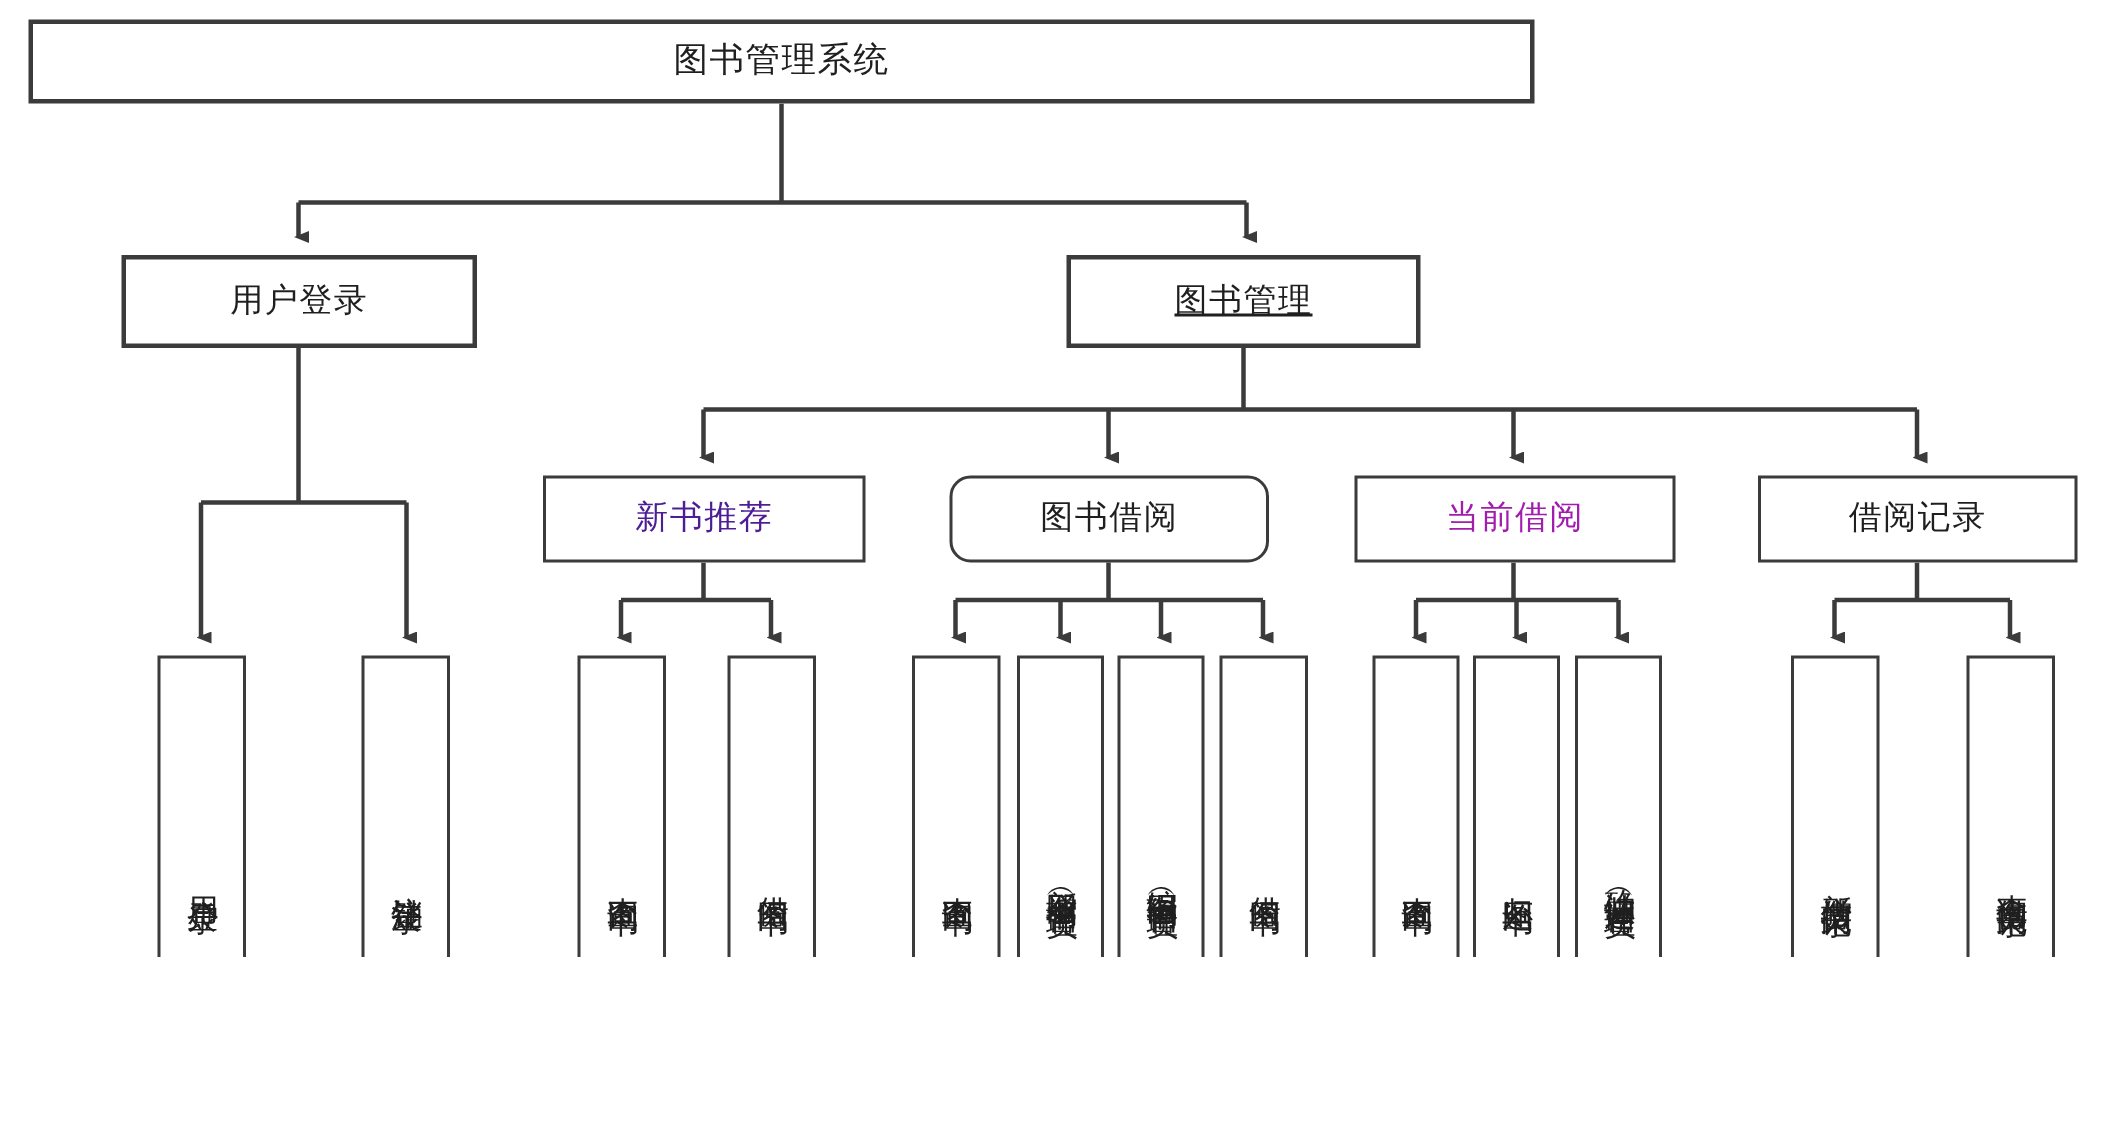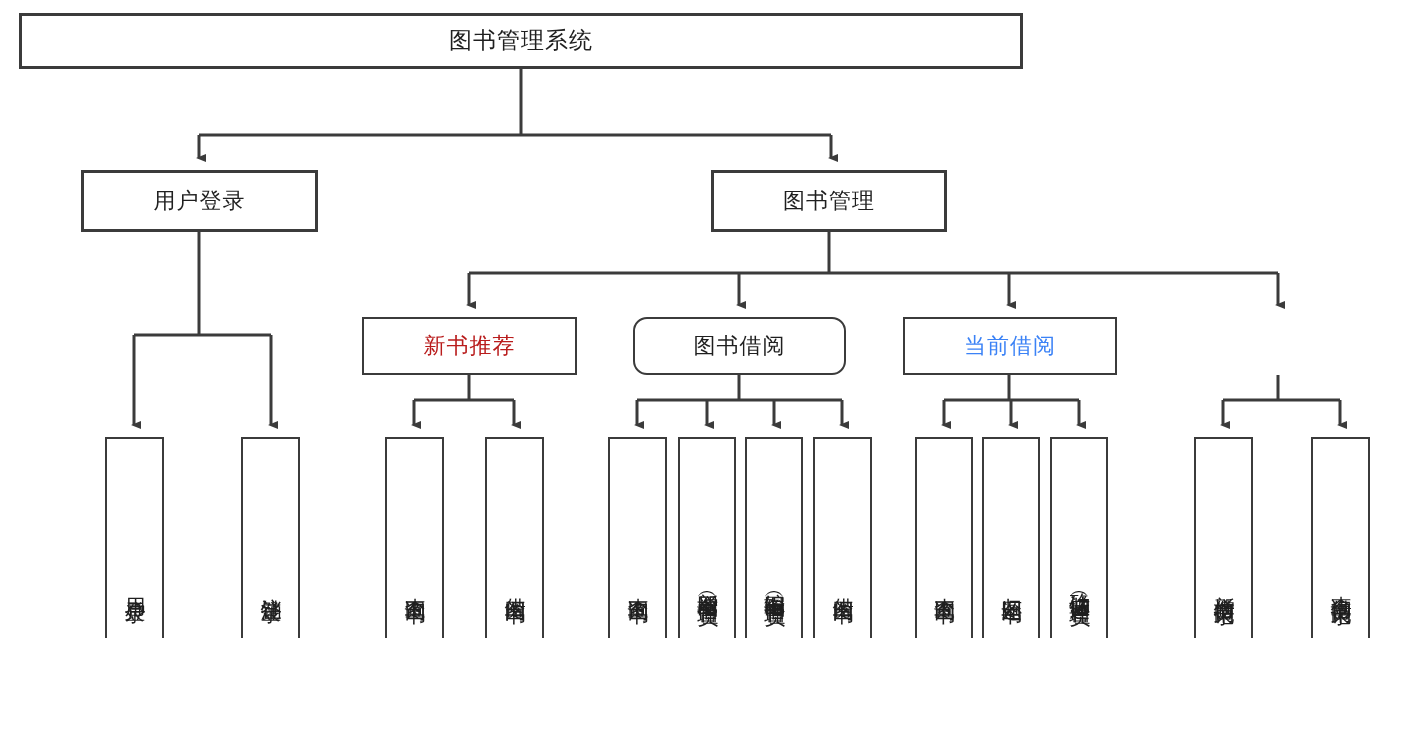--- a/index.html
+++ b/index.html
@@ -141,31 +141,34 @@
   </svg>
 
   <div class="node root" style="left: 19px; top: 13px; width: 1004px; height: 56px; border-color: rgb(59, 59, 59);">
     <span class="node-label" style="color: rgb(31, 31, 31);">图书管理系统</span>
   </div>
 
   <div class="node level2" style="left: 81px; top: 170px; width: 237px; height: 62px; border-color: rgb(59, 59, 59);">
     <span class="node-label" style="color: rgb(31, 31, 31);">用户登录</span>
   </div>
   <div class="node level2" style="left: 711px; top: 170px; width: 236px; height: 62px; border-color: rgb(59, 59, 59);">
-    <span class="node-label" style="color: rgb(31, 31, 31);">图书管理</span>
+    <span class="node-label" style="color: rgb(31, 31, 31); text-decoration: underline;">图书管理</span>
   </div>
 
   <div class="node level3" style="left: 362px; top: 317px; width: 215px; height: 58px; border-color: rgb(59, 59, 59);">
-    <span class="node-label" style="color: #b91c1c;">新书推荐</span>
+    <span class="node-label" style="color: #4c1d95;">新书推荐</span>
   </div>
   <div class="node level3" style="left: 633px; top: 317px; width: 213px; height: 58px; border-color: rgb(59, 59, 59); border-radius: 14px;">
     <span class="node-label" style="color: rgb(31, 31, 31);">图书借阅</span>
   </div>
   <div class="node level3" style="left: 903px; top: 317px; width: 214px; height: 58px; border-color: rgb(59, 59, 59);">
-    <span class="node-label" style="color: #3b82f6;">当前借阅</span>
+    <span class="node-label" style="color: #a21caf;">当前借阅</span>
+  </div>
+  <div class="node level3" style="left: 1172px; top: 317px; width: 213px; height: 58px; border-color: rgb(59, 59, 59);">
+    <span class="node-label" style="color: rgb(31, 31, 31);">借阅记录</span>
   </div>
 
   <div class="node leaf" style="left: 105px; top: 437px; width: 59px; height: 296px; border-color: rgb(59, 59, 59);">
     <span class="node-label" style="color: rgb(31, 31, 31);">用户登录</span>
   </div>
   <div class="node leaf" style="left: 241px; top: 437px; width: 59px; height: 296px; border-color: rgb(59, 59, 59);">
     <span class="node-label" style="color: rgb(31, 31, 31);">注销登录</span>
   </div>
   <div class="node leaf" style="left: 385px; top: 437px; width: 59px; height: 296px; border-color: rgb(59, 59, 59);">
     <span class="node-label" style="color: rgb(31, 31, 31);">查询图书</span>

